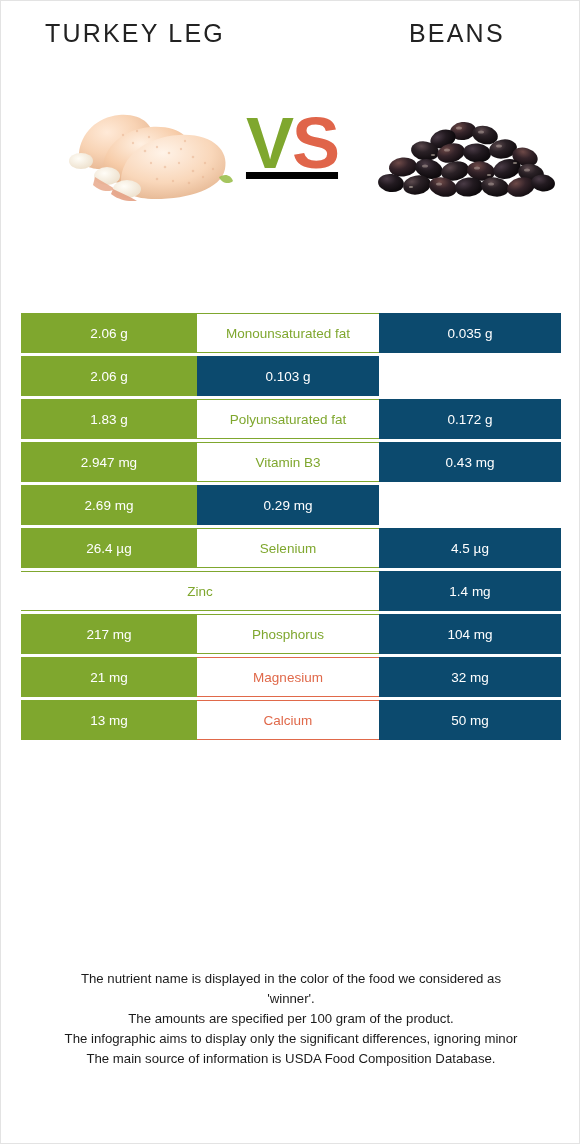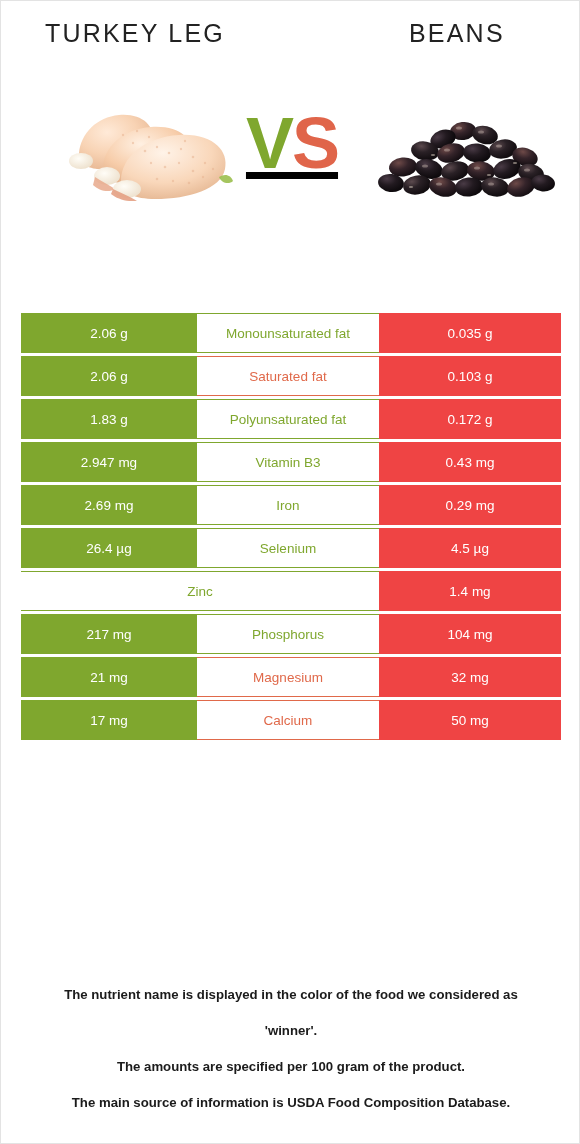--- a/index.html
+++ b/index.html
@@ -90,21 +90,21 @@
     font-size: 13.5px;
     box-sizing: border-box;
   }
   .cell-left {
     width: 176px;
     background: #7FA72E;
     color: #ffffff;
   }
   .cell-right {
     width: 182px;
-    background: #ef4444;
+    background: #0c4a6e;
     color: #ffffff;
   }
   .cell-mid {
     flex: 1;
     background: #ffffff;
     font-size: 13.5px;
     border-top: 1px solid transparent;
     border-bottom: 1px solid transparent;
   }
   .mid-green  { color: #7FA72E; border-color: #7FA72E; }
@@ -114,21 +114,21 @@
   .footer {
     position: absolute;
     left: 20px;
     top: 968px;
     width: 540px;
     text-align: center;
     font-size: 13.2px;
     line-height: 20px;
     color: #1b1b1b;
   }
-  .footer div { margin: 16px; font-weight: bold; }
+  .footer div { margin: 0; }
 </style>
 </head>
 <body>
 
 <div class="header">
   <div class="food-title title-left">TURKEY LEG</div>
   <div class="food-title title-right">BEANS</div>
 </div>
 
 <div class="hero">
@@ -264,36 +264,34 @@
 </div>
 
 <div class="table" id="table-body">
     <div class="row">
       <div class="cell cell-left">2.06 g</div>
       <div class="cell cell-mid mid-green">Monounsaturated fat</div>
       <div class="cell cell-right">0.035 g</div>
     </div>
     <div class="row">
       <div class="cell cell-left">2.06 g</div>
-      <div class="cell cell-mid mid-orange">Saturated fat</div>
       <div class="cell cell-right">0.103 g</div>
     </div>
     <div class="row">
       <div class="cell cell-left">1.83 g</div>
       <div class="cell cell-mid mid-green">Polyunsaturated fat</div>
       <div class="cell cell-right">0.172 g</div>
     </div>
     <div class="row">
       <div class="cell cell-left">2.947 mg</div>
       <div class="cell cell-mid mid-green">Vitamin B3</div>
       <div class="cell cell-right">0.43 mg</div>
     </div>
     <div class="row">
       <div class="cell cell-left">2.69 mg</div>
-      <div class="cell cell-mid mid-green">Iron</div>
       <div class="cell cell-right">0.29 mg</div>
     </div>
     <div class="row">
       <div class="cell cell-left">26.4 µg</div>
       <div class="cell cell-mid mid-green">Selenium</div>
       <div class="cell cell-right">4.5 µg</div>
     </div>
     <div class="row">
       <div class="cell cell-mid mid-green">Zinc</div>
       <div class="cell cell-right">1.4 mg</div>
@@ -302,24 +300,25 @@
       <div class="cell cell-left">217 mg</div>
       <div class="cell cell-mid mid-green">Phosphorus</div>
       <div class="cell cell-right">104 mg</div>
     </div>
     <div class="row">
       <div class="cell cell-left">21 mg</div>
       <div class="cell cell-mid mid-orange">Magnesium</div>
       <div class="cell cell-right">32 mg</div>
     </div>
     <div class="row">
-      <div class="cell cell-left">17 mg</div>
+      <div class="cell cell-left">13 mg</div>
       <div class="cell cell-mid mid-orange">Calcium</div>
       <div class="cell cell-right">50 mg</div>
     </div>
   </div>
 
 <div class="footer">
   <div>The nutrient name is displayed in the color of the food we considered as</div>
   <div>'winner'.</div>
   <div>The amounts are specified per 100 gram of the product.</div>
+  <div>The infographic aims to display only the significant differences, ignoring minor</div>
   <div>The main source of information is USDA Food Composition Database.</div>
 </div>
 
 </body></html>

